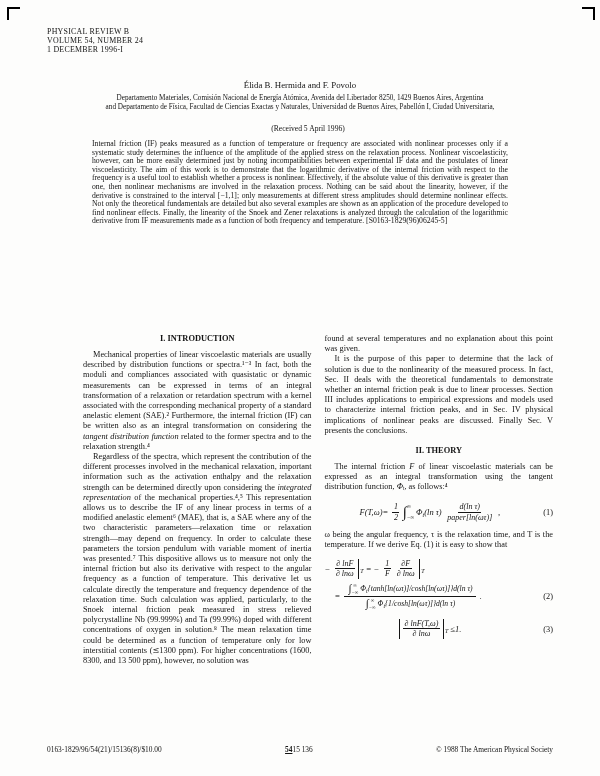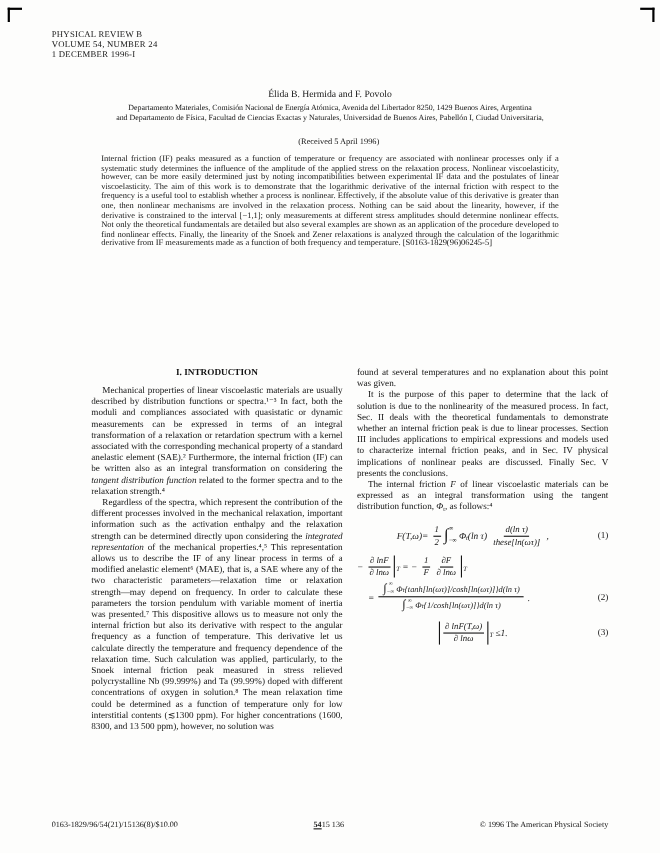--- a/index.html
+++ b/index.html
@@ -106,37 +106,39 @@
     <div class="col">
       <h2 class="sec">I. INTRODUCTION</h2>
       <p class="para indent"><span>Mechanical properties of linear viscoelastic materials are usually described by distribution functions or spectra.¹⁻³ In fact, both the moduli and compliances associated with quasistatic or dynamic measurements can be expressed in terms of an integral transformation of a relaxation or retardation spectrum with a kernel associated with the corresponding mechanical property of a standard anelastic element (SAE).² Furthermore, the internal friction (IF) can be written also as an integral transformation on considering the </span><span class="it">tangent distribution function</span><span> related to the former spectra and to the relaxation strength.⁴</span></p>
       <p class="para indent"><span>Regardless of the spectra, which represent the contribution of the different processes involved in the mechanical relaxation, important information such as the activation enthalpy and the relaxation strength can be determined directly upon considering the </span><span class="it">integrated representation</span><span> of the mechanical properties.⁴,⁵ This representation allows us to describe the IF of any linear process in terms of a modified anelastic element⁶ (MAE), that is, a SAE where any of the two characteristic parameters—relaxation time or relaxation strength—may depend on frequency. In order to calculate these parameters the torsion pendulum with variable moment of inertia was presented.⁷ This dispositive allows us to measure not only the internal friction but also its derivative with respect to the angular frequency as a function of temperature. This derivative let us calculate directly the temperature and frequency dependence of the relaxation time. Such calculation was applied, particularly, to the Snoek internal friction peak measured in stress relieved polycrystalline Nb (99.999%) and Ta (99.99%) doped with different concentrations of oxygen in solution.⁸ The mean relaxation time could be determined as a function of temperature only for low interstitial contents (≲1300 ppm). For higher concentrations (1600, 8300, and 13 500 ppm), however, no solution was</span></p>
     </div>
 
     <div class="col">
       <p class="para">found at several temperatures and no explanation about this point was given.</p>
       <p class="para indent">It is the purpose of this paper to determine that the lack of solution is due to the nonlinearity of the measured process. In fact, Sec. II deals with the theoretical fundamentals to demonstrate whether an internal friction peak is due to linear processes. Section III includes applications to empirical expressions and models used to characterize internal friction peaks, and in Sec. IV physical implications of nonlinear peaks are discussed. Finally Sec. V presents the conclusions.</p>
 
+      <h2 class="sec mid">II. THEORY</h2>
 
       <p class="para indent"><span>The internal friction </span><span class="it">F</span><span> of linear viscoelastic materials can be expressed as an integral transformation using the tangent distribution function, </span><span class="it">Φ</span><span class="sub">t</span><span>, as follows:⁴</span></p>
 
       <div class="eq">
         <span class="math">
           <span>F(T,ω)= </span>
           <span class="frac"><span class="num">1</span><span class="den">2</span></span>
           <span class="int"><span class="isign">∫</span><span class="lims"><span>∞</span><span>−∞</span></span></span>
           <span>Φ</span>
             <span class="sub">t</span>
             <span>(ln τ) </span>
-          <span class="frac"><span class="num">d(ln τ)</span><span class="den">these[ln(ωτ)]</span></span>
+          <span class="frac"><span class="num">d(ln τ)</span><span class="den">paper[ln(ωτ)]</span></span>
           <span> ,</span>
         </span>
         <span class="eqno">(1)</span>
       </div>
 
+      <p class="para">ω being the angular frequency, τ is the relaxation time, and T is the temperature. If we derive Eq. (1) it is easy to show that</p>
 
       <div class="eq eq2">
         <div class="eqrows">
           <div class="row math">
             <span>− </span>
             <span class="frac"><span class="num">∂ lnF</span><span class="den">∂ lnω</span></span>
             <span class="vbar"></span>
             <span class="sub">T</span>
             <span> = − </span>
             <span class="frac"><span class="num">1</span><span class="den">F</span></span>
@@ -175,15 +177,15 @@
       </div>
     </div>
   </div>
 
   <div class="pagefoot">
     <span>0163-1829/96/54(21)/15136(8)/$10.00</span>
     <span class="footmid">
       <span class="vol">54</span>
       <span>15 136</span>
     </span>
-    <span>© 1996 The American Physical Society</span>
+    <span>© 1988 The American Physical Society</span>
   </div>
 </div>
 
 </body></html>

